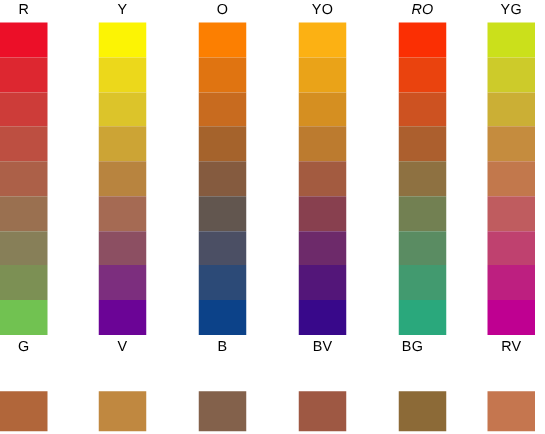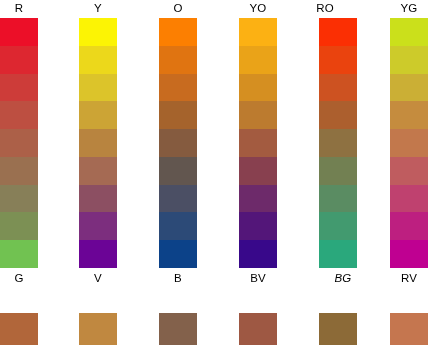--- a/index.html
+++ b/index.html
@@ -103,33 +103,33 @@
       <div class="band" style="background: rgb(213, 143, 33);"></div>
       <div class="band" style="background: rgb(188, 123, 47);"></div>
       <div class="band" style="background: rgb(163, 91, 64);"></div>
       <div class="band" style="background: rgb(136, 64, 79);"></div>
       <div class="band" style="background: rgb(109, 42, 106);"></div>
       <div class="band" style="background: rgb(83, 22, 121);"></div>
       <div class="band" style="background: rgb(56, 8, 138);"></div>
     </div>
     <div class="col-label label-bottom" style="left: 239px;">BV</div>
     <div class="swatch" style="left: 239px; top: 313px; position: absolute; background: rgb(158, 88, 67);"></div>
-    <div class="col-label label-top" style="left: 306px;">RO</div>
+    <div class="col-label label-top" style="left: 319px; font-style: italic;">RO</div>
     <div class="ramp" style="left: 319px;">
       <div class="band" style="background: rgb(251, 47, 3);"></div>
       <div class="band" style="background: rgb(234, 67, 14);"></div>
       <div class="band" style="background: rgb(205, 82, 33);"></div>
       <div class="band" style="background: rgb(172, 95, 46);"></div>
       <div class="band" style="background: rgb(142, 113, 65);"></div>
       <div class="band" style="background: rgb(114, 128, 82);"></div>
       <div class="band" style="background: rgb(90, 140, 98);"></div>
       <div class="band" style="background: rgb(66, 154, 111);"></div>
       <div class="band" style="background: rgb(42, 168, 124);"></div>
     </div>
-    <div class="col-label label-bottom" style="left: 324px; font-style: italic;">BG</div>
+    <div class="col-label label-bottom" style="left: 311px;">BG</div>
     <div class="swatch" style="left: 319px; top: 313px; position: absolute; background: rgb(140, 106, 55);"></div>
     <div class="col-label label-top" style="left: 390px;">YG</div>
     <div class="ramp" style="left: 390px;">
       <div class="band" style="background: rgb(203, 224, 27);"></div>
       <div class="band" style="background: rgb(205, 203, 42);"></div>
       <div class="band" style="background: rgb(203, 175, 53);"></div>
       <div class="band" style="background: rgb(197, 140, 62);"></div>
       <div class="band" style="background: rgb(194, 120, 76);"></div>
       <div class="band" style="background: rgb(191, 92, 95);"></div>
       <div class="band" style="background: rgb(191, 65, 111);"></div>

